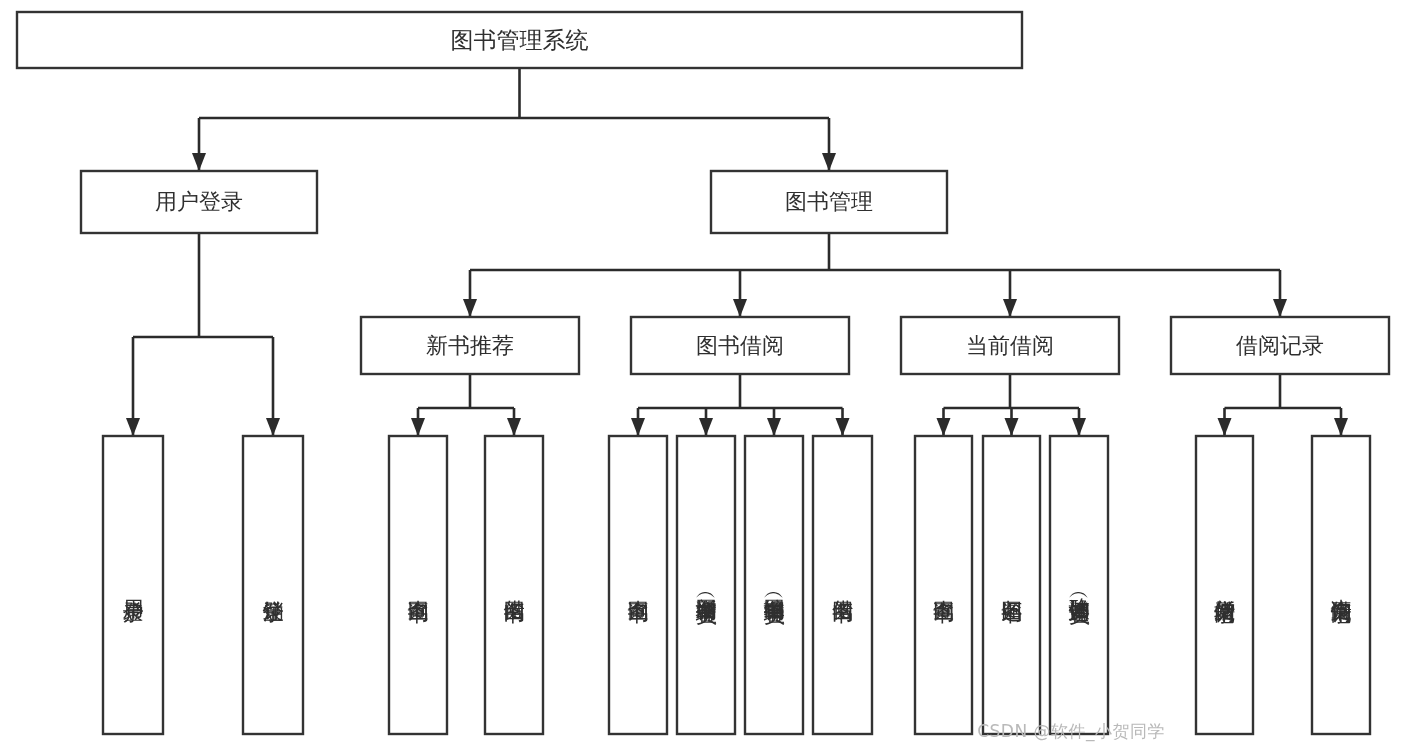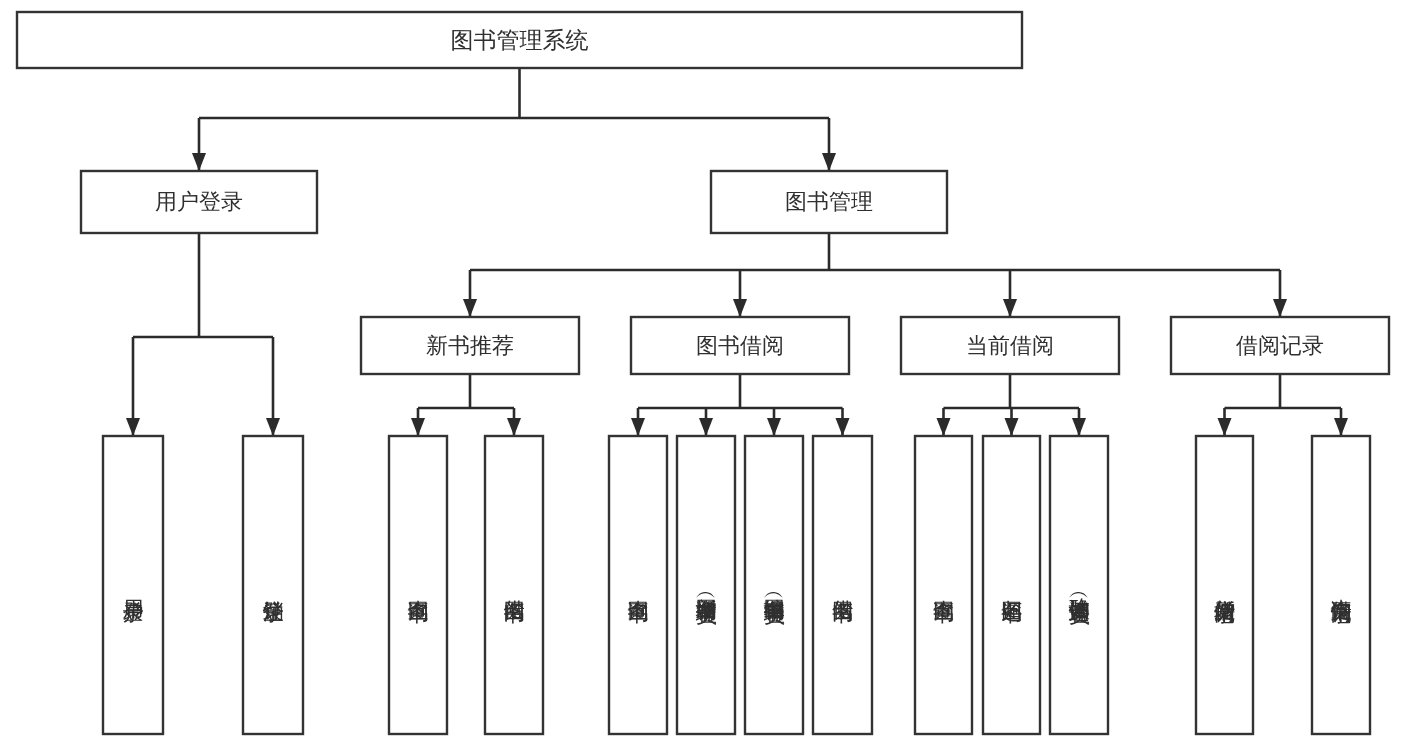--- a/index.html
+++ b/index.html
@@ -211,13 +211,14 @@
       <div class="leaf-label-wrap" style="left: 1050px; top: 436px; width: 58px; height: 298px;">
         <div class="leaf-label">确认归还（管理员）</div>
       </div>
       <div class="leaf-label-wrap" style="left: 1196px; top: 436px; width: 57px; height: 298px;">
         <div class="leaf-label">新增借阅记录</div>
       </div>
       <div class="leaf-label-wrap" style="left: 1312px; top: 436px; width: 58px; height: 298px;">
         <div class="leaf-label">查询借阅记录</div>
       </div>
     </div>
+  <div class="watermark">CSDN @软件_小贺同学</div>
 </div>
 
 </body></html>

